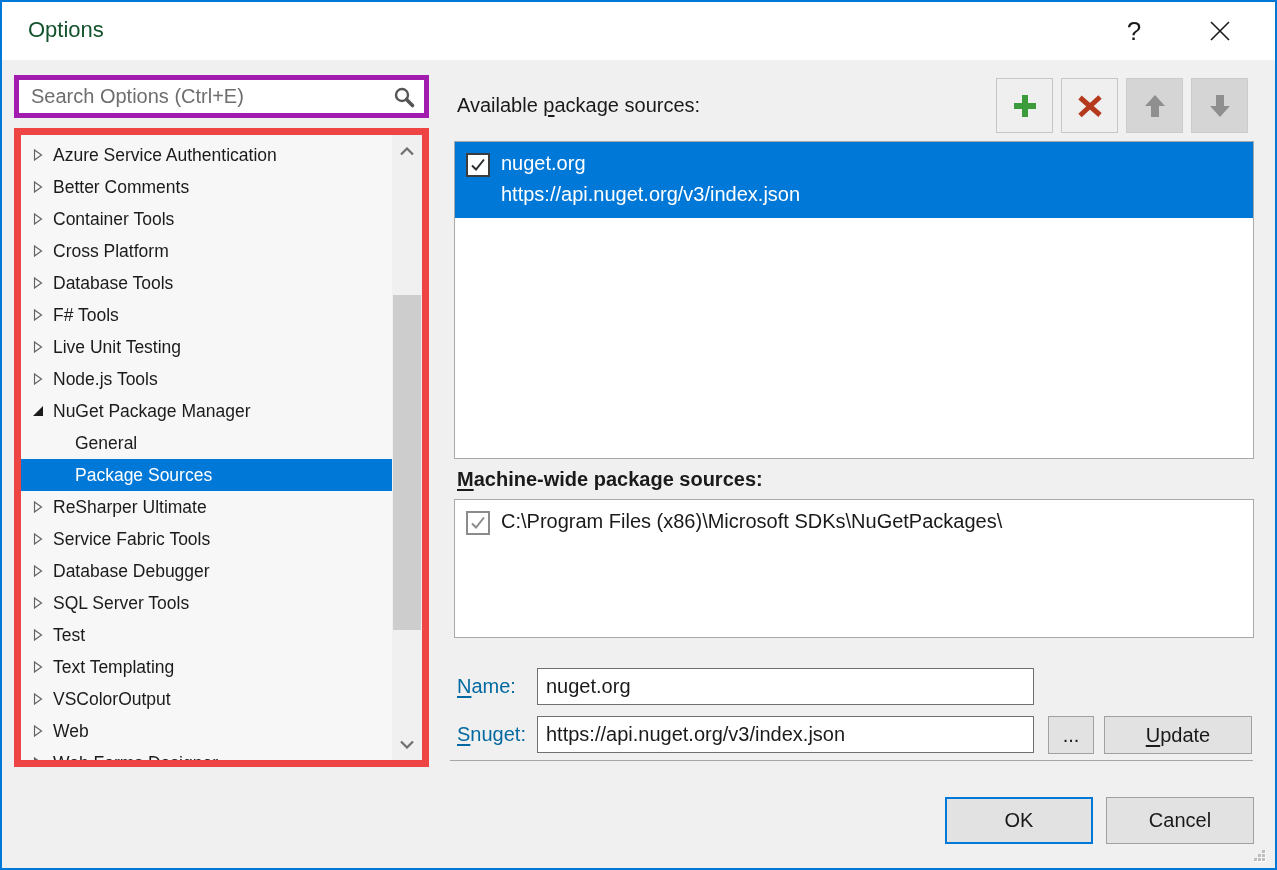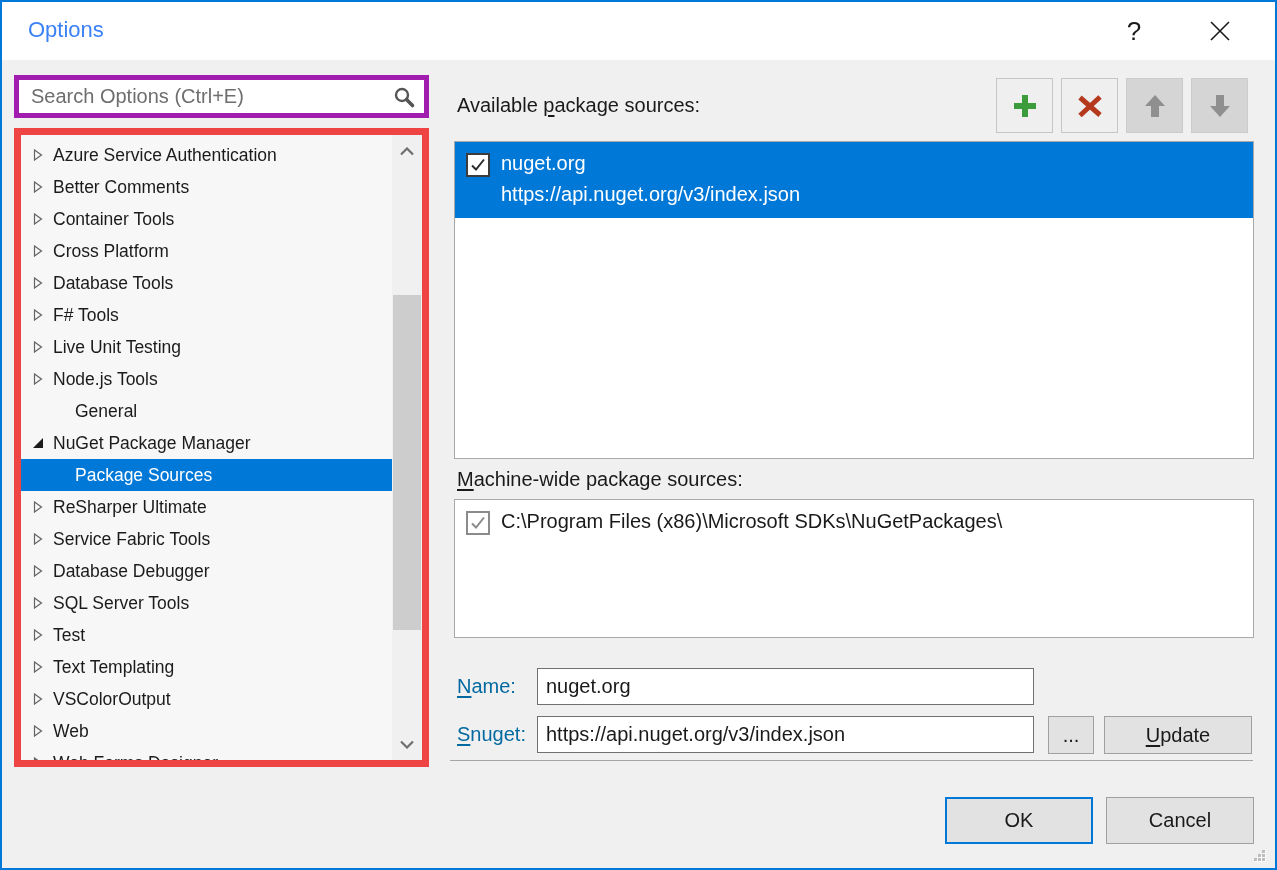--- a/index.html
+++ b/index.html
@@ -8,21 +8,21 @@
     font-family: "Liberation Sans", sans-serif;
     background:#ffffff;
     -webkit-font-smoothing: antialiased;
   }
   .dialog {
     position:relative; width:1277px; height:870px;
     border:2px solid #0078d7; background:#f0f0f0; overflow:hidden;
   }
   
   .titlebar { position:absolute; left:0; top:0; right:0; height:58px; background:#ffffff; }
-  .title { position:absolute; left:26px; top:15px; font-size:22px; color:#3b82f6; }
+  .title { position:absolute; left:26px; top:15px; font-size:22px; color:#14532d; }
   .tb-btn { position:absolute; top:0; width:62px; height:58px; display:flex; align-items:center; justify-content:center; color:#1a1a1a; cursor:default; }
   .help-btn { right:110px; font-size:26px; }
   .close-btn { right:24px; }
   
   .searchbox {
     position:absolute; left:12px; top:73px; width:415px; height:43px;
     background:#ffffff; border:5px solid #a21caf; display:flex; align-items:center;
   }
   .search-placeholder { flex:1; padding-left:12px; font-size:20px; color:#6e6e6e; white-space:nowrap; overflow:hidden; }
   .search-icon-wrap { width:40px; display:flex; justify-content:center; }
@@ -36,21 +36,21 @@
   .tree-row.lvl1 .twisty { visibility:hidden; margin-left:31px; }
   .tree-row.selected { background:#0078d7; color:#ffffff; }
   
   .tree-scrollbar { position:absolute; top:0; right:0; width:30px; height:100%; background:#f0f0f0; }
   .sb-arrow { position:absolute; left:0; width:30px; height:26px; display:flex; align-items:center; justify-content:center; }
   .sb-up { top:3px; } .sb-down { bottom:3px; }
   .sb-thumb { position:absolute; left:1px; width:28px; top:160px; height:335px; background:#cdcdcd; }
   
   .section-label { position:absolute; font-size:20px; color:#1a1a1a; white-space:nowrap; }
   .avail-label { left:455px; top:92px; }
-  .machine-label { left:455px; top:466px; }
+  .machine-label { left:455px; top:466px;font-weight:bold; }
   .u { text-decoration:underline; text-underline-offset:3px; }
   .toolbar-btn {
     position:absolute; top:76px; width:57px; height:55px;
     display:flex; align-items:center; justify-content:center;
   }
   .toolbar-btn.lite { background:#efefef; border:1px solid #c6c6c6; }
   .toolbar-btn.dim  { background:#d5d5d5; border:1px solid #cbcbcb; }
   .add-btn { left:994px; } .remove-btn { left:1059px; }
   .up-btn { left:1124px; } .down-btn { left:1189px; }
   .listbox { position:absolute; background:#ffffff; border:1px solid #a9a9a9; overflow:hidden; }
@@ -180,35 +180,35 @@
           <span>Live Unit Testing</span>
         </div>
         <div class="tree-row">
           <span class="twisty">
             <svg width="12" height="12" viewBox="0 0 12 12">
               <path d="M2.5 1 L9.5 6 L2.5 11 Z" fill="none" stroke="#646464" stroke-width="1.2"></path>
             </svg>
           </span>
           <span>Node.js Tools</span>
         </div>
+        <div class="tree-row">
+          <span class="twisty">
+            <svg width="12" height="12" viewBox="0 0 12 12">
+              <path d="M11 1 V11 H1 Z" fill="#1b1b1b"></path>
+            </svg>
+          </span>
+          <span>NuGet Package Manager</span>
+        </div>
         <div class="tree-row lvl1">
           <span class="twisty">
             <svg width="12" height="12" viewBox="0 0 12 12">
               <path d="M2.5 1 L9.5 6 L2.5 11 Z" fill="none" stroke="#646464" stroke-width="1.2"></path>
             </svg>
           </span>
           <span>General</span>
-        </div>
-        <div class="tree-row">
-          <span class="twisty">
-            <svg width="12" height="12" viewBox="0 0 12 12">
-              <path d="M11 1 V11 H1 Z" fill="#1b1b1b"></path>
-            </svg>
-          </span>
-          <span>NuGet Package Manager</span>
         </div>
         <div class="tree-row lvl1 selected">
           <span class="twisty">
             <svg width="12" height="12" viewBox="0 0 12 12">
               <path d="M2.5 1 L9.5 6 L2.5 11 Z" fill="none" stroke="#646464" stroke-width="1.2"></path>
             </svg>
           </span>
           <span>Package Sources</span>
         </div>
         <div class="tree-row">

